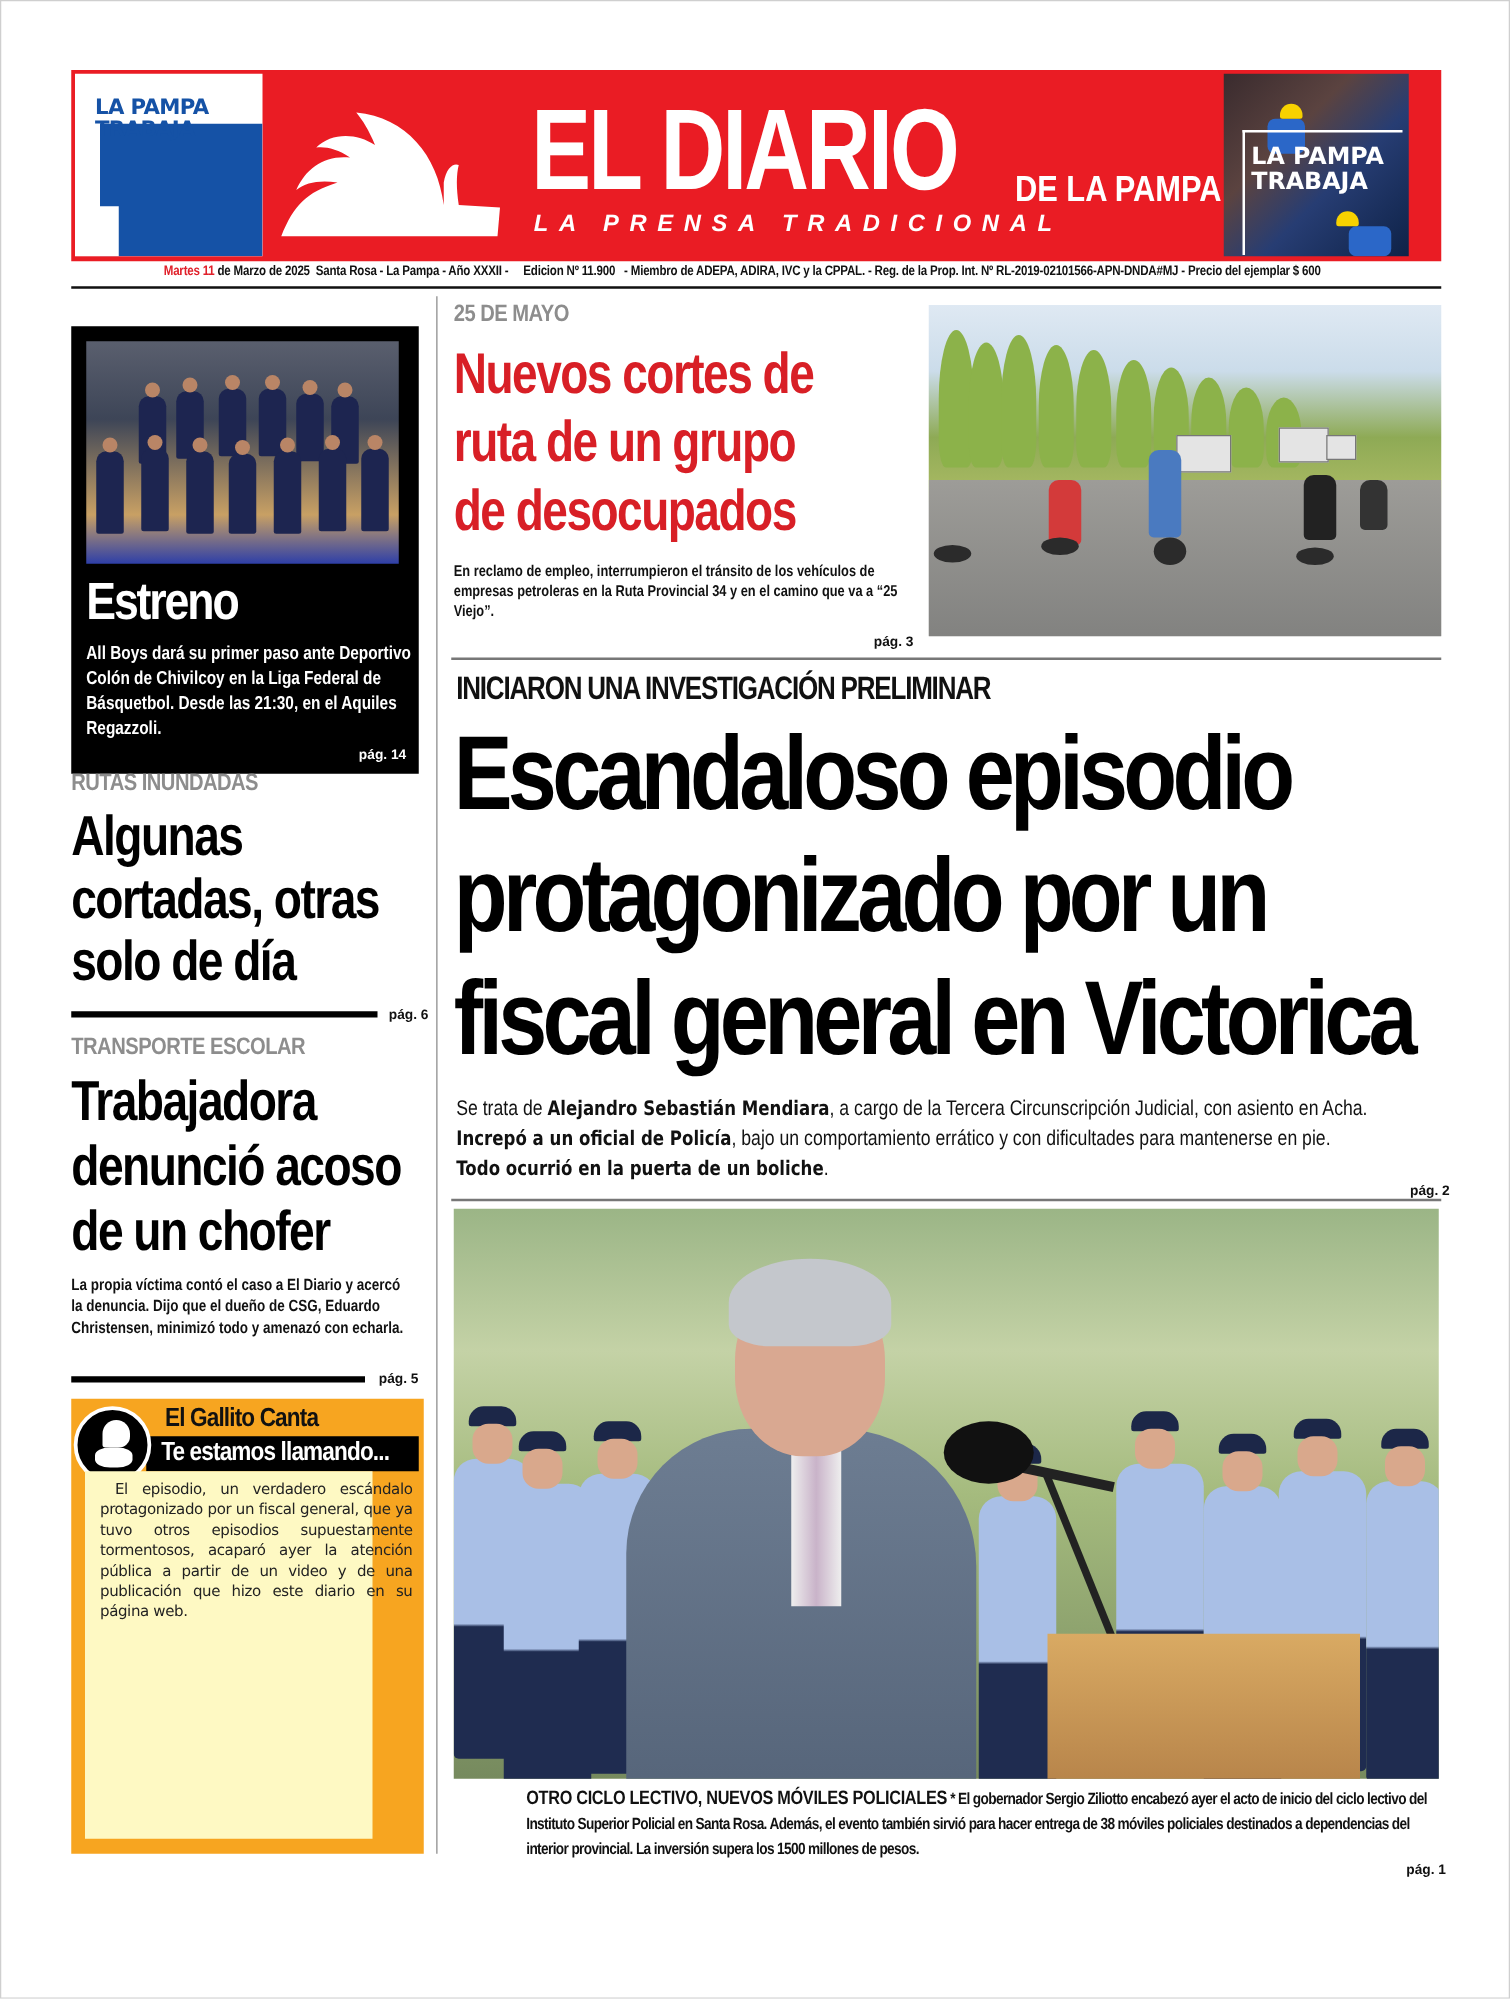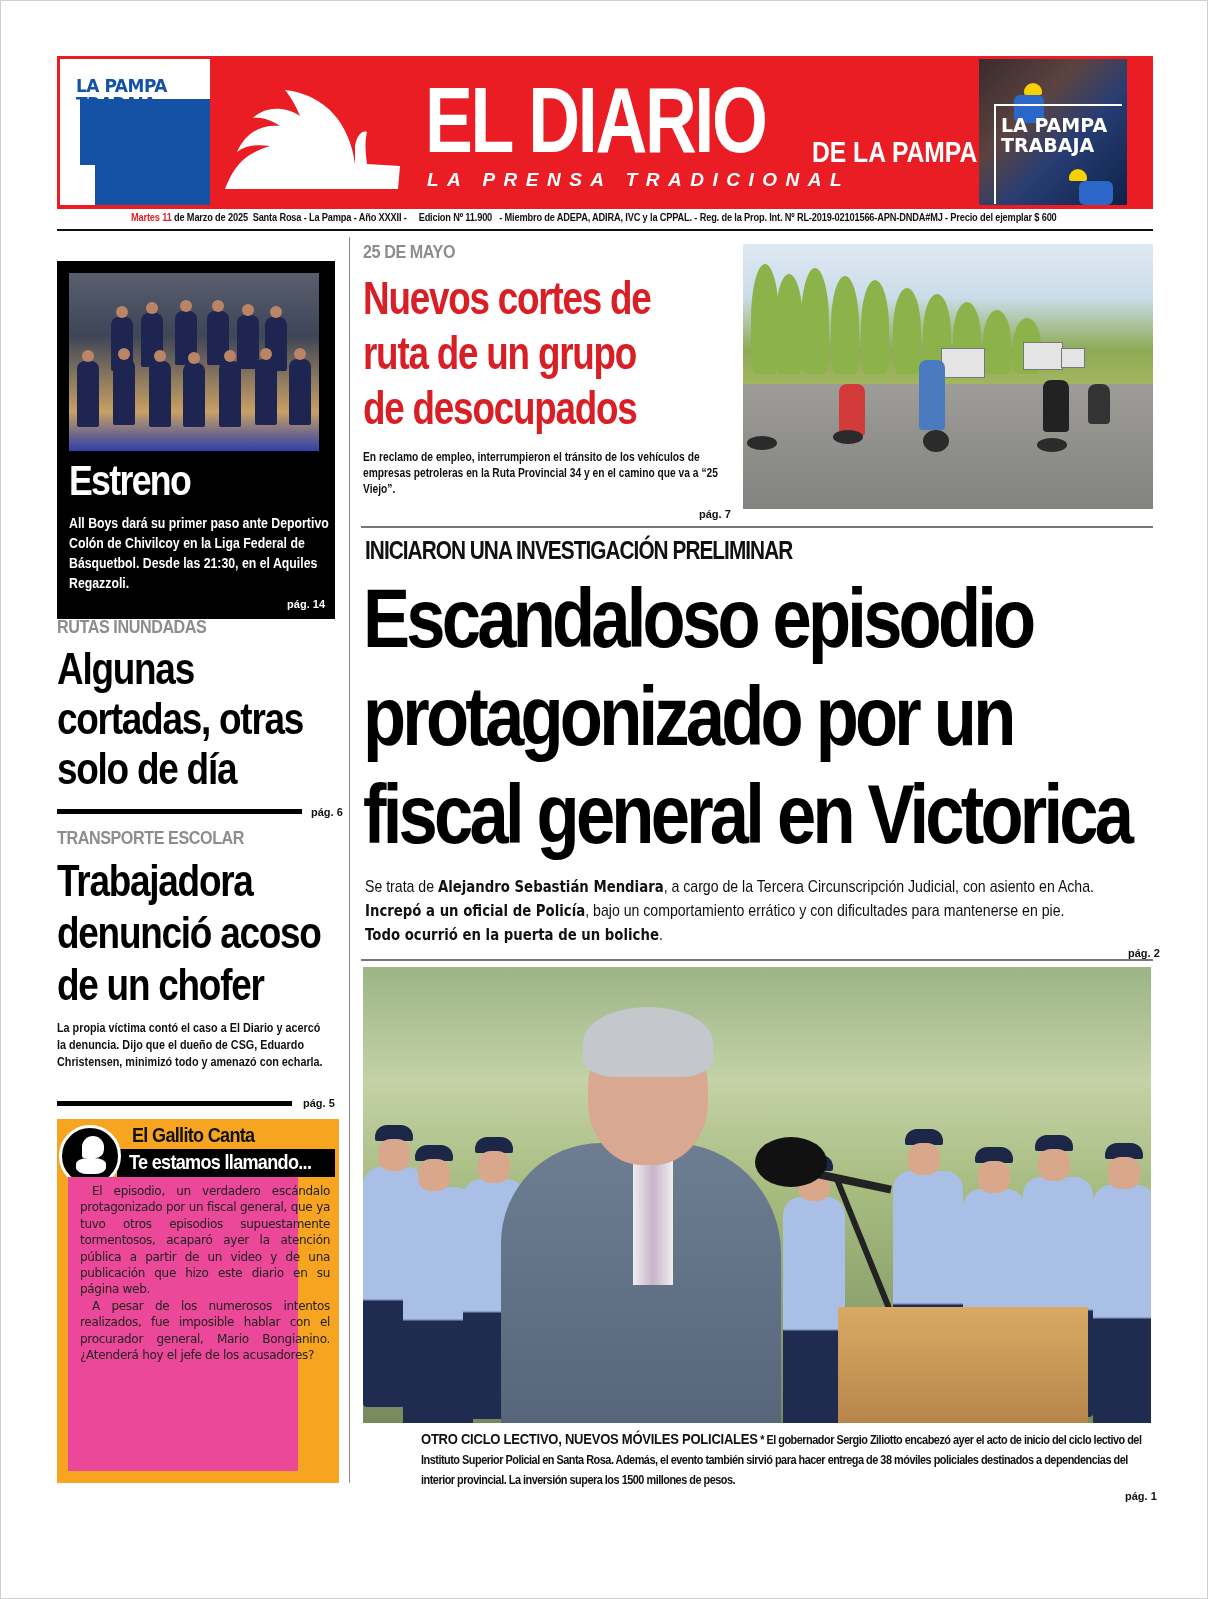--- a/index.html
+++ b/index.html
@@ -49,21 +49,21 @@
   .story-rutas .head-black { position: absolute; top: 28px; left: 0; font-size: 45px; line-height: 50px; }
   .bar { position: absolute; height: 5px; background: #000; }
   .pag-sm { position: absolute; font-size: 11px; font-weight: 700; color: #111; white-space: nowrap; }
   .story-transp { position: absolute; left: 56px; top: 826px; width: 290px; }
   .story-transp .kicker { position: absolute; top: 0; left: 0; }
   .story-transp .head-black { position: absolute; top: 28px; left: 0; font-size: 45px; line-height: 52px; }
   .story-transp .body { position: absolute; left: 0; top: 192px; width: 330px; font-size: 13px; font-weight: 700; line-height: 17px; transform: scaleX(0.83); transform-origin: left top; }
 
   
   .gallito { position: absolute; left: 56px; top: 1118px; width: 282px; height: 364px; background: #f7a520; }
-  .gallito .inner { position: absolute; left: 11px; top: 58px; width: 230px; height: 294px; background: #ec4899; }
+  .gallito .inner { position: absolute; left: 11px; top: 58px; width: 230px; height: 294px; background: #fef9c3; }
   .gallito .logo { position: absolute; left: 2px; top: 6px; width: 62px; height: 62px; border-radius: 50%; background: #000; border: 3px solid #fff; }
   .gallito .logo .comb { position: absolute; left: 20px; top: 8px; width: 22px; height: 22px; border-radius: 50% 50% 40% 10%; background: #fff; }
   .gallito .logo .beak { position: absolute; left: 14px; top: 30px; width: 30px; height: 16px; border-radius: 40%; background: #fff; }
   .gallito .title { position: absolute; left: 75px; top: 4px; font-size: 21px; font-weight: 700; letter-spacing: -0.8px; transform: scaleX(0.86); transform-origin: left top; white-space: nowrap; }
   .gallito .subbar { position: absolute; left: 60px; top: 30px; width: 218px; height: 28px; background: #000; }
   .gallito .subtitle { position: absolute; left: 72px; top: 31px; font-size: 21px; font-weight: 700; color: #fff; letter-spacing: -0.8px; transform: scaleX(0.86); transform-origin: left top; white-space: nowrap; }
   .gallito .text { position: absolute; left: 12px; top: 6px; width: 250px; font-family: "DejaVu Sans", sans-serif; font-size: 12px; line-height: 16.4px; color: #222; text-align: justify; letter-spacing: -0.3px; }
   .gallito .text p { text-indent: 12px; }
 
   
@@ -193,33 +193,32 @@
     <div class="subbar"></div>
     <div class="title">El Gallito Canta</div>
     <div class="subtitle">Te estamos llamando...</div>
     <div class="logo">
       <div class="comb"></div>
       <div class="beak"></div>
     </div>
     <div class="inner">
       <div class="text">
         <p>El episodio, un verdadero escándalo protagonizado por un fiscal general, que ya tuvo otros episodios supuestamente tormentosos, acaparó ayer la atención pública a partir de un video y de una publicación que hizo este diario en su página web.</p>
-        <p>A pesar de los numerosos intentos realizados, fue imposible hablar con el procurador general, Mario Bongianino. ¿Atenderá hoy el jefe de los acusadores?</p>
       </div>
     </div>
   </div>
 
   <div class="kicker mayo-kicker">25 DE MAYO</div>
   <div class="mayo-head">
     <div>Nuevos cortes de</div>
     <div>ruta de un grupo</div>
     <div>de desocupados</div>
   </div>
   <div class="mayo-body">En reclamo de empleo, interrumpieron el tránsito de los vehículos de empresas petroleras en la Ruta Provincial 34 y en el camino que va a “25 Viejo”.</div>
-  <div class="pag-sm" style="left:698px;top:507px;">pág. 7</div>
+  <div class="pag-sm" style="left:698px;top:507px;">pág. 3</div>
   <div class="mayo-photo">
     <div class="tree" style="left:8px;top:20px;height:110px;"></div>
     <div class="tree" style="left:32px;top:30px;height:100px;"></div>
     <div class="tree" style="left:58px;top:24px;height:106px;"></div>
     <div class="tree" style="left:88px;top:32px;height:98px;"></div>
     <div class="tree" style="left:118px;top:36px;height:94px;"></div>
     <div class="tree" style="left:150px;top:44px;height:86px;"></div>
     <div class="tree" style="left:180px;top:50px;height:80px;"></div>
     <div class="tree" style="left:210px;top:58px;height:72px;"></div>
     <div class="tree" style="left:240px;top:66px;height:64px;"></div>

